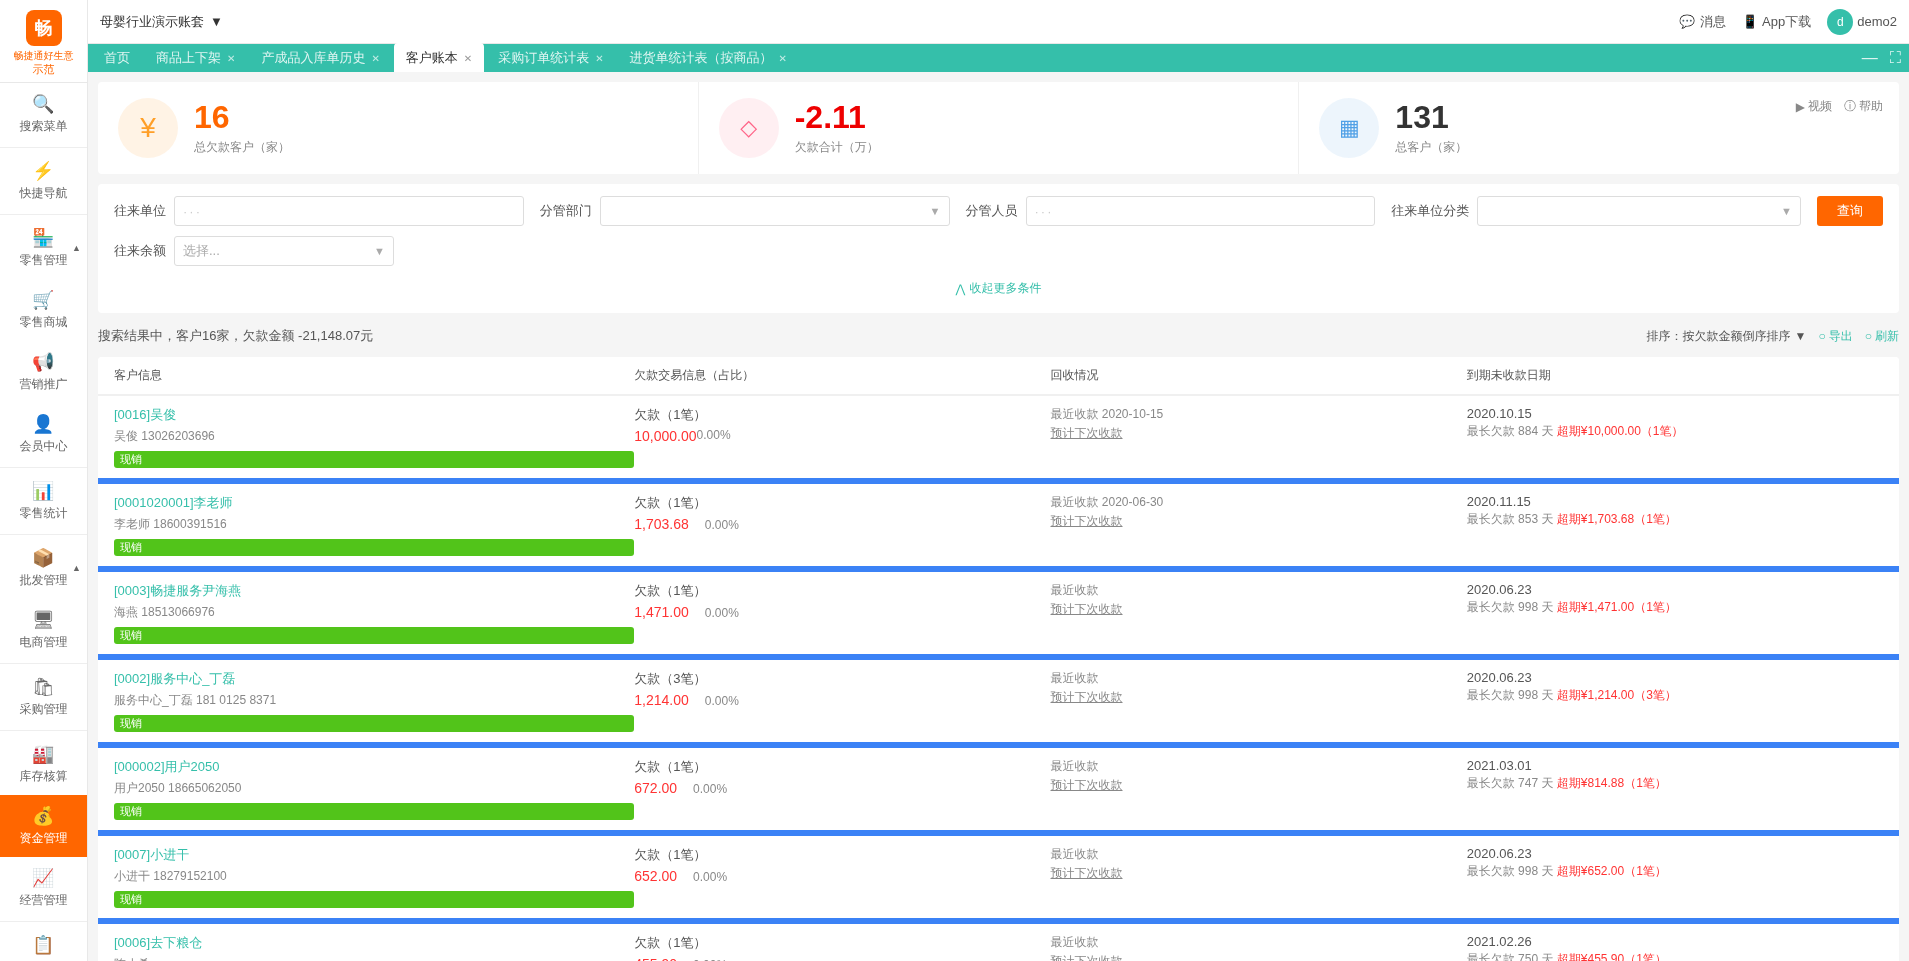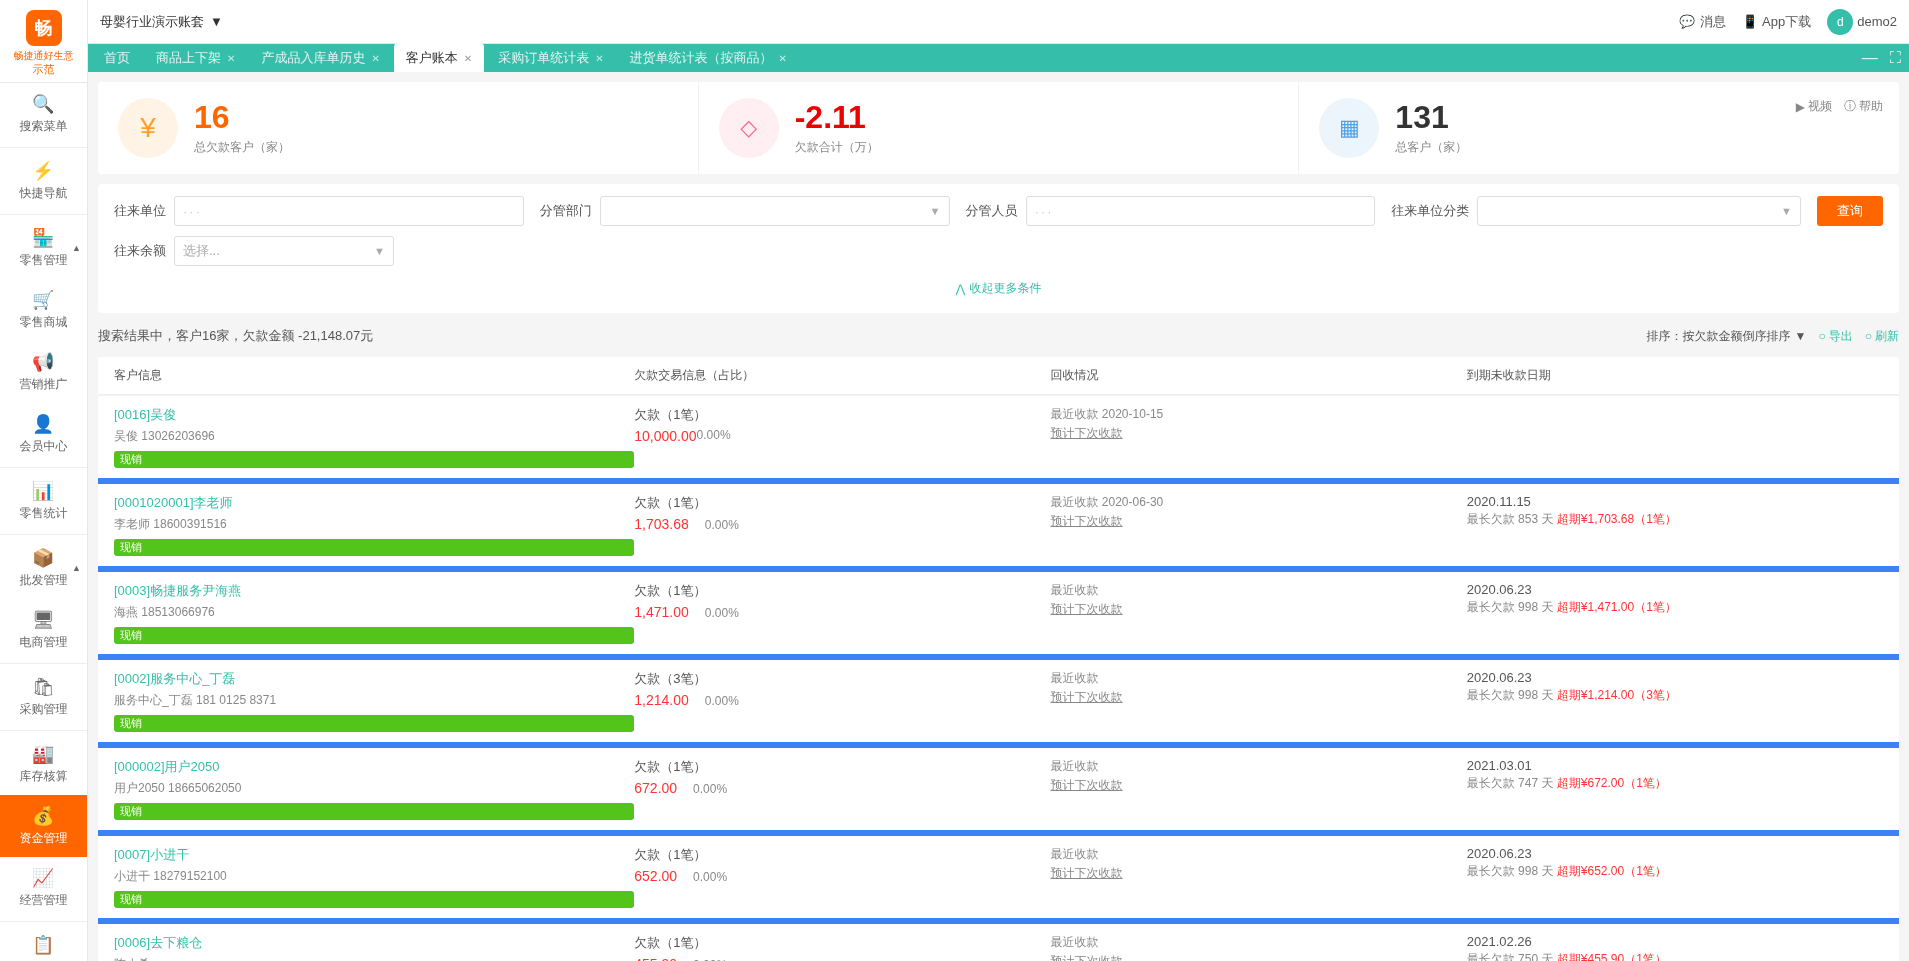--- a/index.html
+++ b/index.html
@@ -352,20 +352,24 @@
       <div class="debt-count">欠款（1笔）</div>
       <div style="display:flex;align-items:center;">
         <div class="debt-amount">10,000.00</div>
         <div class="debt-ratio">0.00%</div>
       </div>
     </div>
     <div class="col-cell">
       <div class="recovery-date">最近收款    2020-10-15</div>
       <div class="recovery-next">预计下次收款</div>
     </div>
+    <div class="col-cell">
+      <div class="overdue-date">2020.10.15</div>
+      <div class="overdue-days">最长欠款 884 天 <a class="overdue-link">超期¥10,000.00（1笔）</a></div>
+    </div>
   </div>
             <div class="table-row">
     <div class="col-cell">
       <div>
         <a class="customer-name-link">[0001020001]李老师</a>
       </div>
       <div class="customer-sub">李老师  18600391516</div>
       <span class="customer-tag">现销</span>
     </div>
     <div class="col-cell">
@@ -446,21 +450,21 @@
         <div class="debt-amount">672.00</div>
         <div class="debt-ratio">0.00%</div>
       </div>
     </div>
     <div class="col-cell">
       <div class="recovery-date">最近收款</div>
       <div class="recovery-next">预计下次收款</div>
     </div>
     <div class="col-cell">
       <div class="overdue-date">2021.03.01</div>
-      <div class="overdue-days">最长欠款 747 天 <a class="overdue-link">超期¥672.00（1笔）</a></div>
+      <div class="overdue-days">最长欠款 747 天 <a class="overdue-link">超期¥814.88（1笔）</a></div>
     </div>
   </div>
             <div class="table-row">
     <div class="col-cell">
       <div>
         <a class="customer-name-link">[0007]小进干</a>
       </div>
       <div class="customer-sub">小进干  18279152100</div>
       <span class="customer-tag">现销</span>
     </div>

